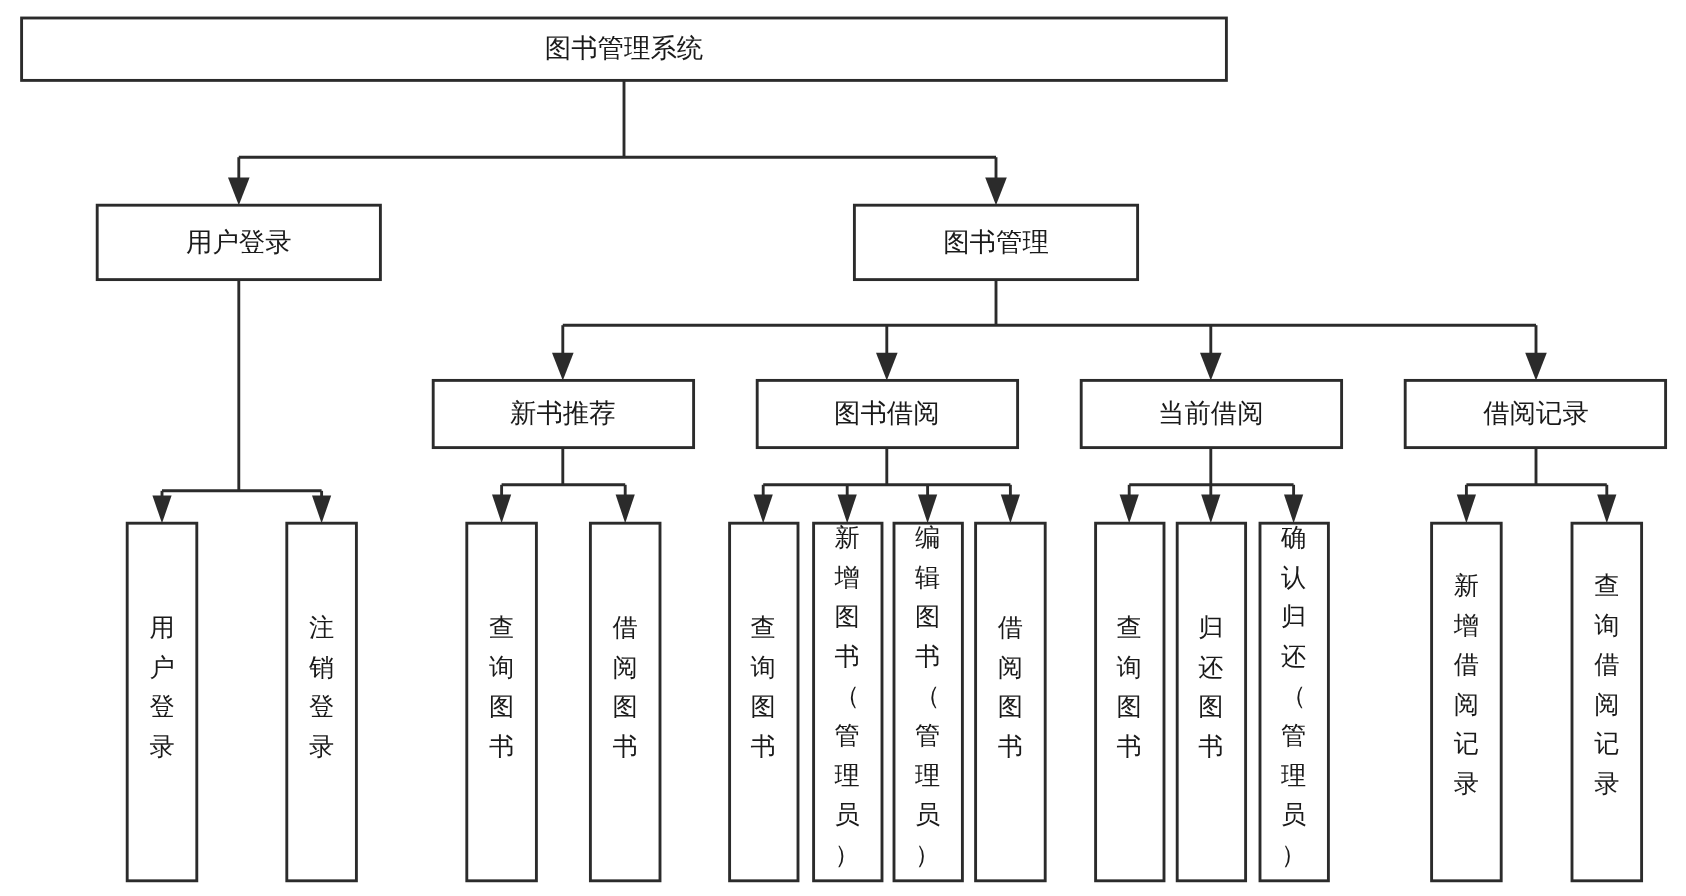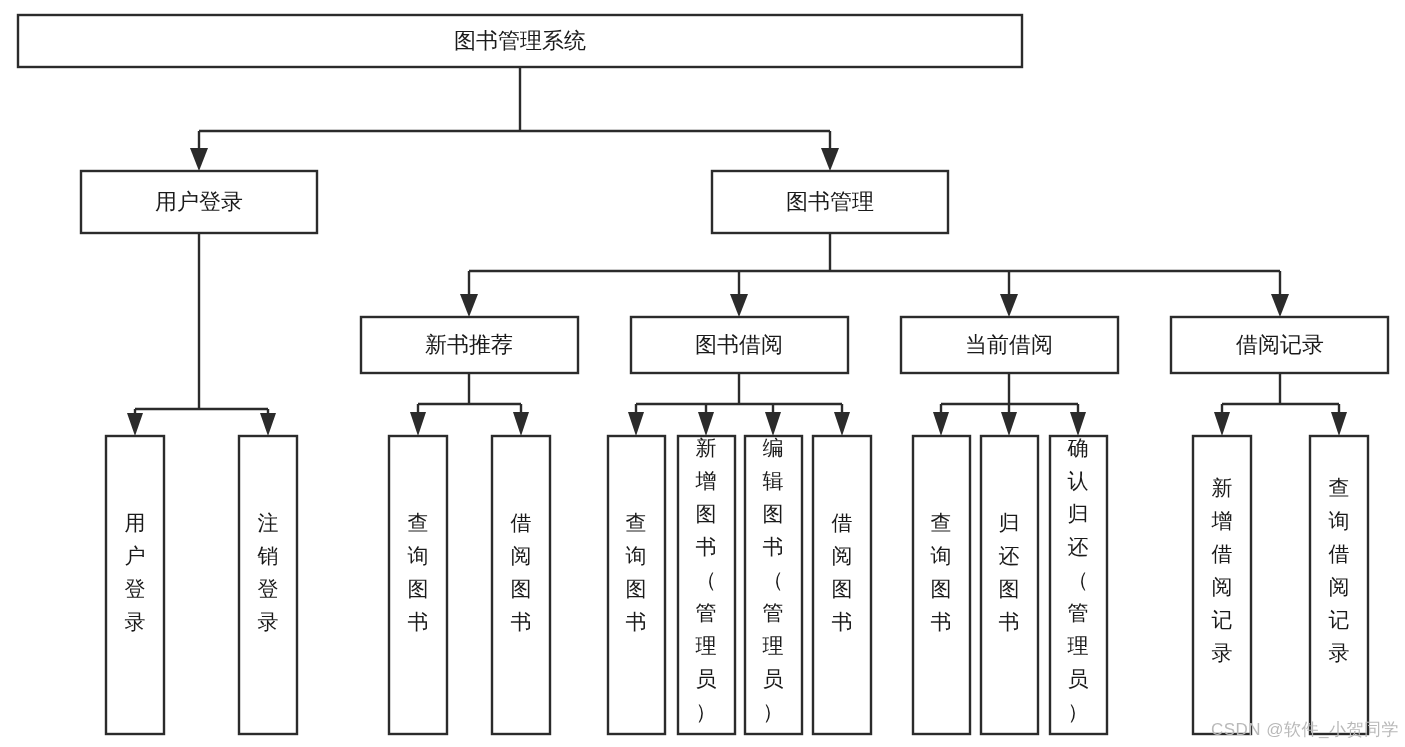--- a/index.html
+++ b/index.html
@@ -243,14 +243,13 @@
       <text class="node-label-v" x="1222" y="495"><tspan x="1222" y="495">新</tspan><tspan x="1222" y="528">增</tspan><tspan x="1222" y="561">借</tspan><tspan x="1222" y="594">阅</tspan><tspan x="1222" y="627">记</tspan><tspan x="1222" y="660">录</tspan></text>
     </g>
 
     <g>
       <rect class="node-box" x="1310" y="436" width="58" height="298"></rect>
       <text class="node-label-v" x="1339" y="495"><tspan x="1339" y="495">查</tspan><tspan x="1339" y="528">询</tspan><tspan x="1339" y="561">借</tspan><tspan x="1339" y="594">阅</tspan><tspan x="1339" y="627">记</tspan><tspan x="1339" y="660">录</tspan></text>
     </g>
 
   </svg>
 
-  <div class="watermark-text">CSDN @软件_小贺同学</div>
 </div>
 
 </body></html>

